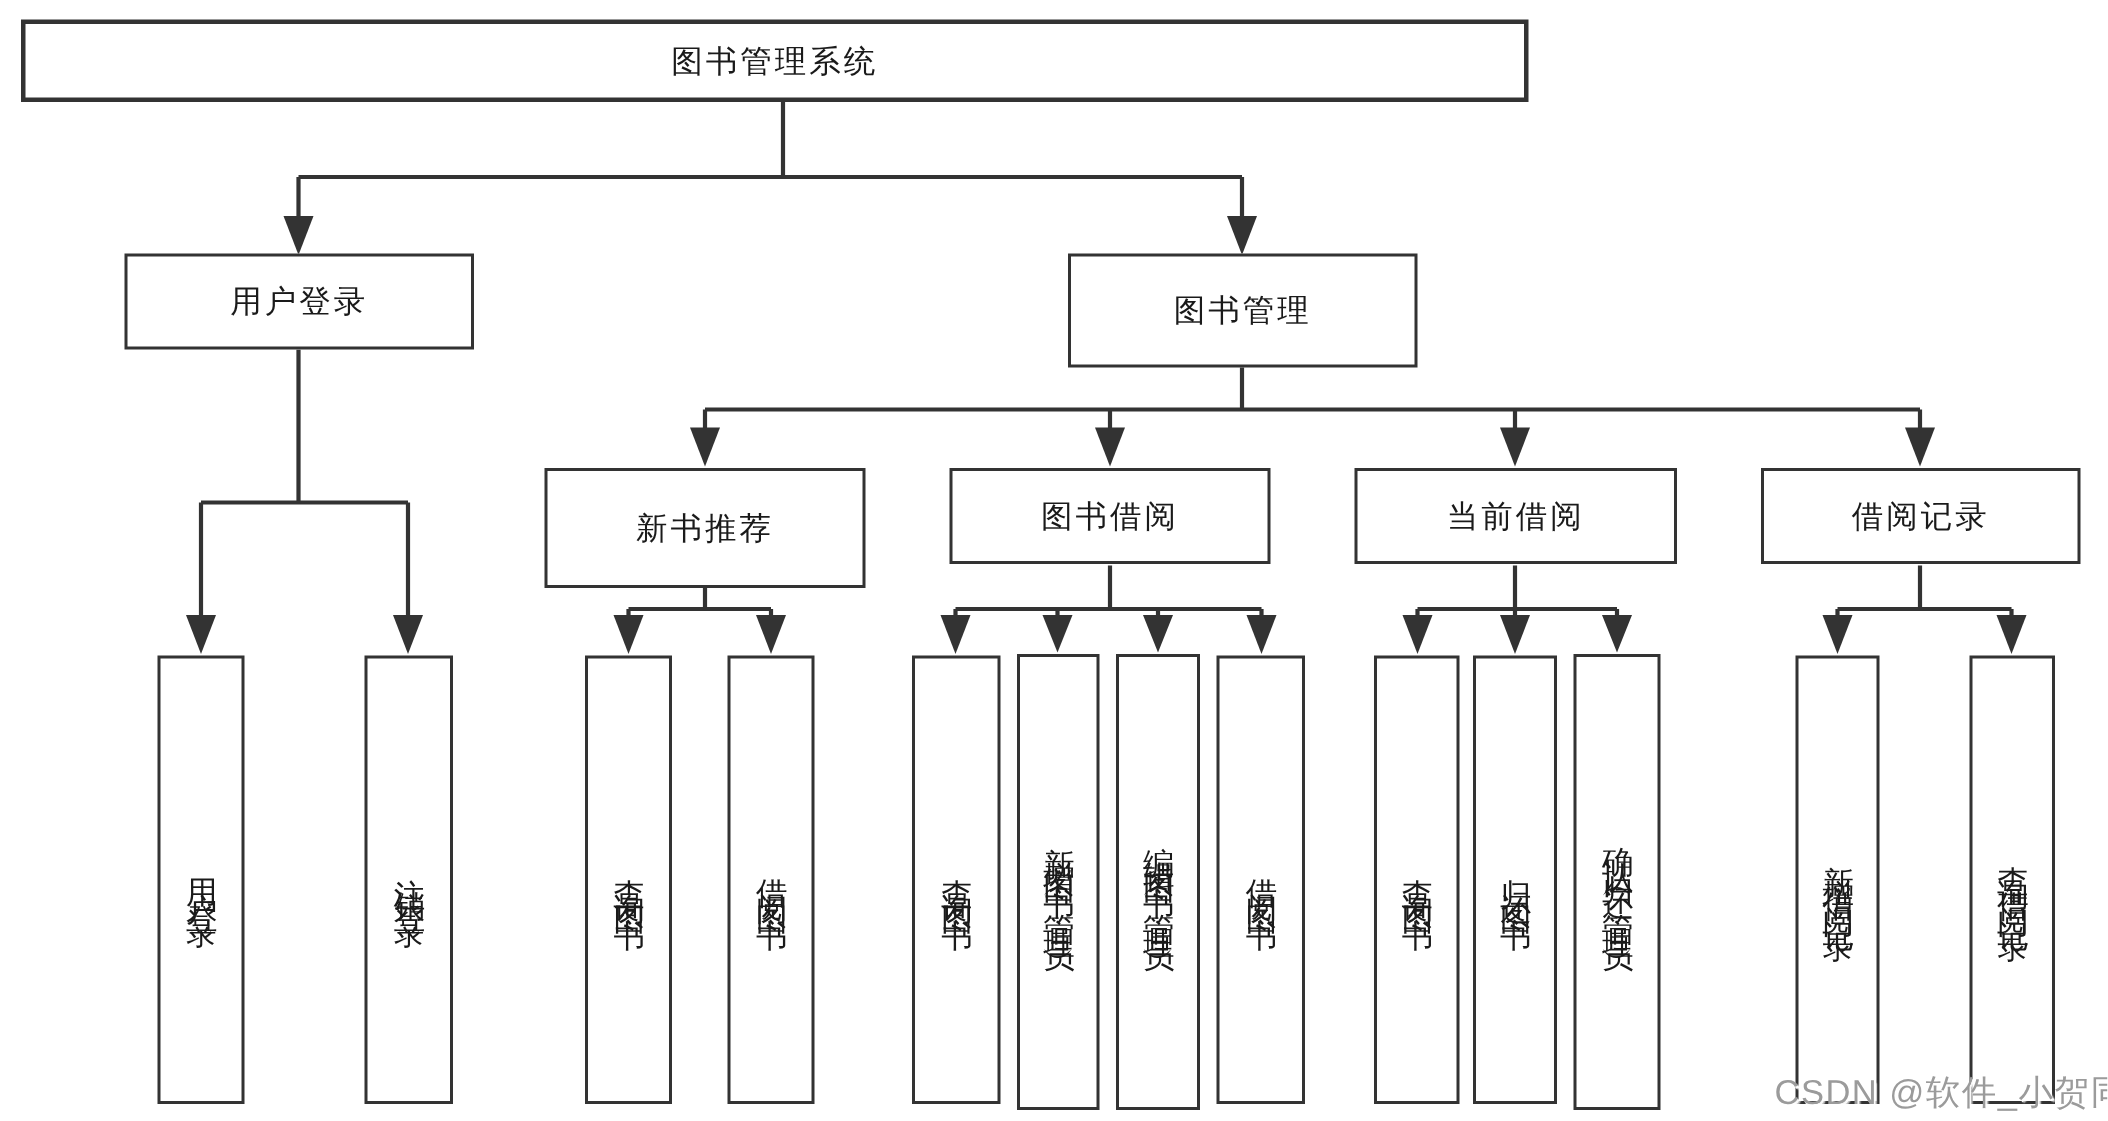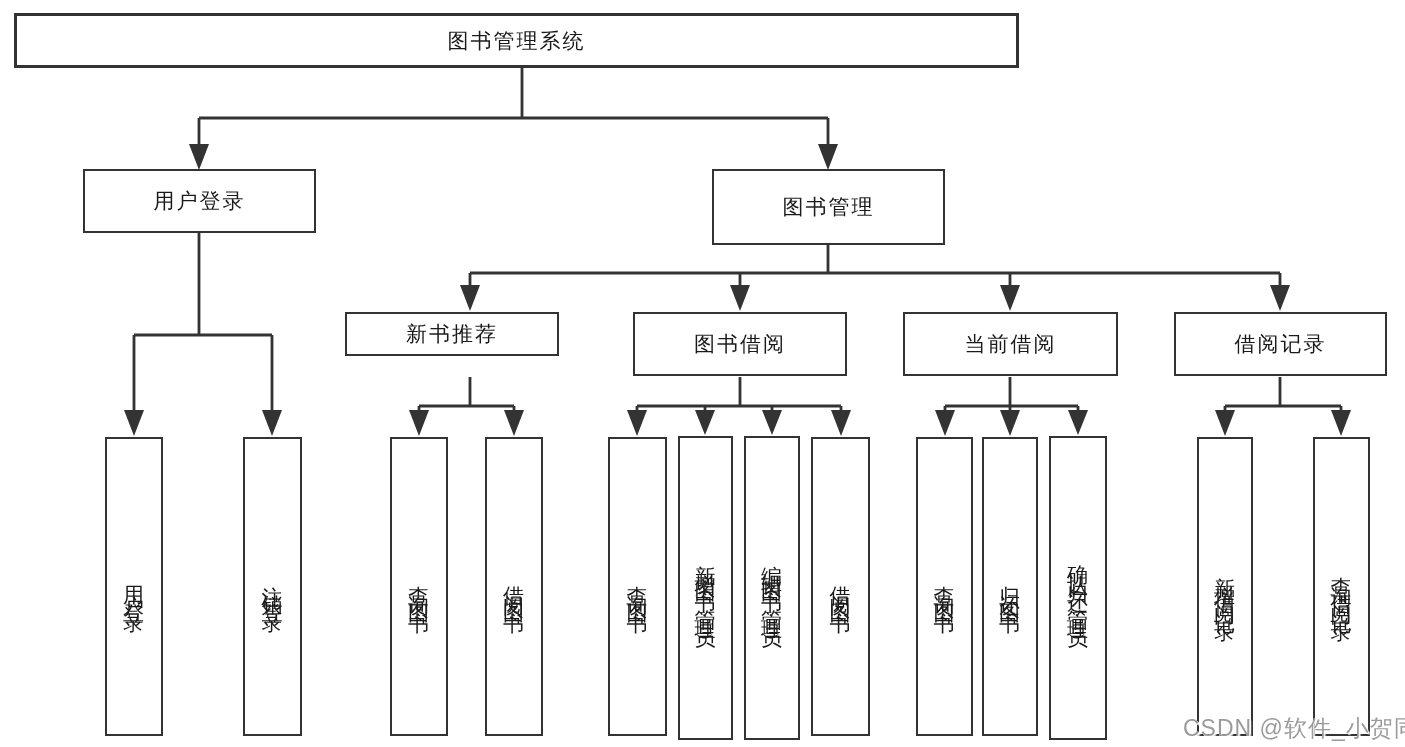--- a/index.html
+++ b/index.html
@@ -120,21 +120,21 @@
       <polygon points="1215,410 1235,410 1225,436"></polygon>
       <polygon points="1331,410 1351,410 1341,436"></polygon>
     </g>
   </svg>
 
   <div class="box root-box" style="left:14px; top:13px; width:1005px; height:55px;">图书管理系统</div>
 
   <div class="box hbox" style="left:83px; top:169px; width:233px; height:64px;">用户登录</div>
   <div class="box hbox" style="left:712px; top:169px; width:233px; height:76px;">图书管理</div>
 
-  <div class="box hbox" style="left:345px; top:312px; width:214px; height:44px;">新书推荐</div>
+  <div class="box hbox" style="left:363px; top:312px; width:214px; height:80px;">新书推荐</div>
   <div class="box hbox" style="left:903px; top:312px; width:215px; height:64px;">当前借阅</div>
   <div class="box hbox" style="left:633px; top:312px; width:214px; height:64px;">图书借阅</div>
   <div class="box hbox" style="left:1174px; top:312px; width:213px; height:64px;">借阅记录</div>
 
   <div class="box vbox" style="left:105px; top:437px; width:58px; height:299px;">用户登录</div>
   <div class="box vbox" style="left:243px; top:437px; width:59px; height:299px;">注销登录</div>
 
   <div class="box vbox" style="left:390px; top:437px; width:58px; height:299px;">查询图书</div>
   <div class="box vbox" style="left:485px; top:437px; width:58px; height:299px;">借阅图书</div>
 

